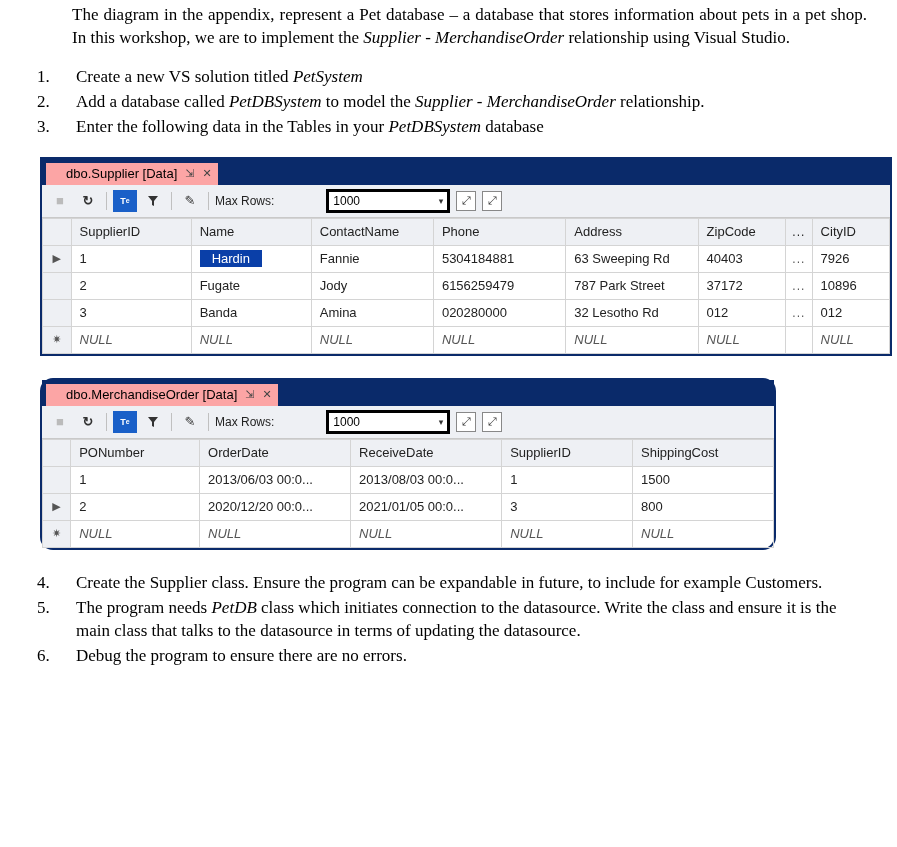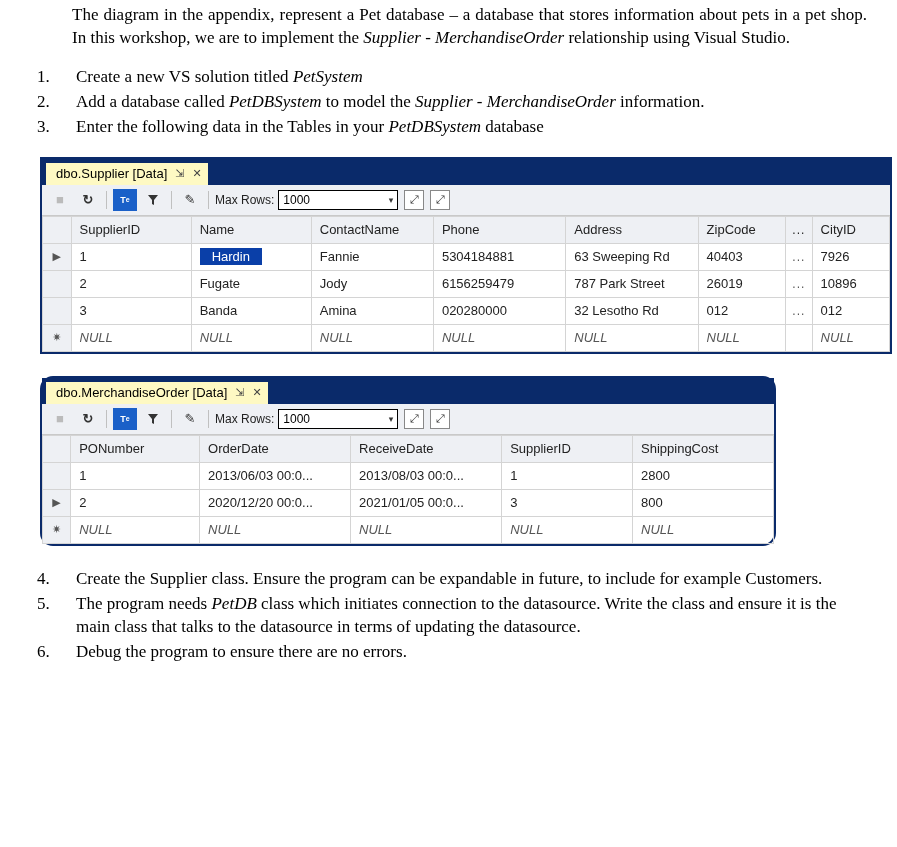--- a/index.html
+++ b/index.html
@@ -39,25 +39,25 @@
   .panel-narrow { width: 732px; border-radius: 13px; }
   .tabbar {
     background: #0a2a6a;
     padding: 4px 0 0 4px;
     height: 26px;
     box-sizing: border-box;
   }
   .tab {
     display: inline-flex;
     align-items: center;
-    background: #fef9c3;
+    background: #fca5a5;
     color: #000;
     font-family: "Segoe UI", sans-serif;
     font-size: 13px;
-    padding: 2px 6px 2px 10px;
+    padding: 2px 6px 2px 20px;
     gap: 8px;
     height: 22px;
     box-sizing: border-box;
   }
   .tab .pin, .tab .close {
     font-size: 11px;
     color: #444;
   }
   .toolbar {
     display: flex;
@@ -77,27 +77,28 @@
     border: 1px solid transparent;
     color: #333;
     font-size: 13px;
     background: transparent;
   }
   .sep { width:1px; height:18px; background:#c0c0c0; margin:0 2px; }
   .maxrows-label { margin-left: 0; color:#222; }
   .maxrows-input {
     width: 110px;
     height: 18px;
-    border: 1px solid #000000;
+    border: 3px solid #000000;
     background: #fff;
     padding: 0 4px;
     font-size: 12px;
     display: inline-flex;
     align-items: center;
     justify-content: space-between;
+    margin-left: 48px;
   }
   .maxrows-input .caret { font-size:9px; color:#333; }
   .sqbtn {
     width:18px; height:18px;
     border:1px solid #888;
     display:inline-flex; align-items:center; justify-content:center;
     font-size:11px; color:#333; background:#fff;
     margin-left:2px;
   }
   table.grid {
@@ -143,21 +144,21 @@
 
 <p class="intro">
   <span>The diagram in the appendix, represent a Pet database – a database that stores information about pets in a pet shop. In this workshop, we are to implement the </span><span class="italic">Supplier</span><span> - </span><span class="italic">MerchandiseOrder</span><span> relationship using Visual Studio.</span>
 </p>
 
 <ol class="steps">
   <li>
     <span>Create a new VS solution titled </span><span class="italic">PetSystem</span>
   </li>
   <li>
-    <span>Add a database called </span><span class="italic">PetDBSystem</span><span> to model the </span><span class="italic">Supplier - MerchandiseOrder</span><span> information.</span>
+    <span>Add a database called </span><span class="italic">PetDBSystem</span><span> to model the </span><span class="italic">Supplier - MerchandiseOrder</span><span> relationship.</span>
   </li>
   <li>
     <span>Enter the following data in the Tables in your </span><span class="italic">PetDBSystem</span><span> database</span>
   </li>
 </ol>
 
 <div class="panel-wrap">
   <div class="panel panel-full">
     <div class="tabbar">
       <span class="tab">
@@ -224,21 +225,21 @@
             <td class="ellips">...</td>
             <td>7926</td>
           </tr>
           <tr>
             <td class="rowhead"></td>
             <td>2</td>
             <td>Fugate</td>
             <td>Jody</td>
             <td>6156259479</td>
             <td>787 Park Street</td>
-            <td>26019</td>
+            <td>37172</td>
             <td class="ellips">...</td>
             <td>10896</td>
           </tr>
           <tr>
             <td class="rowhead"></td>
             <td>3</td>
             <td>Banda</td>
             <td>Amina</td>
             <td>020280000</td>
             <td>32 Lesotho Rd</td>
@@ -311,21 +312,21 @@
         <th>ShippingCost</th>
       </tr>
         </thead>
       <tbody id="grid2-body">
           <tr>
             <td class="rowhead"></td>
             <td>1</td>
             <td>2013/06/03 00:0...</td>
             <td>2013/08/03 00:0...</td>
             <td>1</td>
-            <td>2800</td>
+            <td>1500</td>
           </tr>
           <tr>
             <td class="rowhead">▶</td>
             <td>2</td>
             <td>2020/12/20 00:0...</td>
             <td>2021/01/05 00:0...</td>
             <td>3</td>
             <td>800</td>
           </tr>
           <tr>

